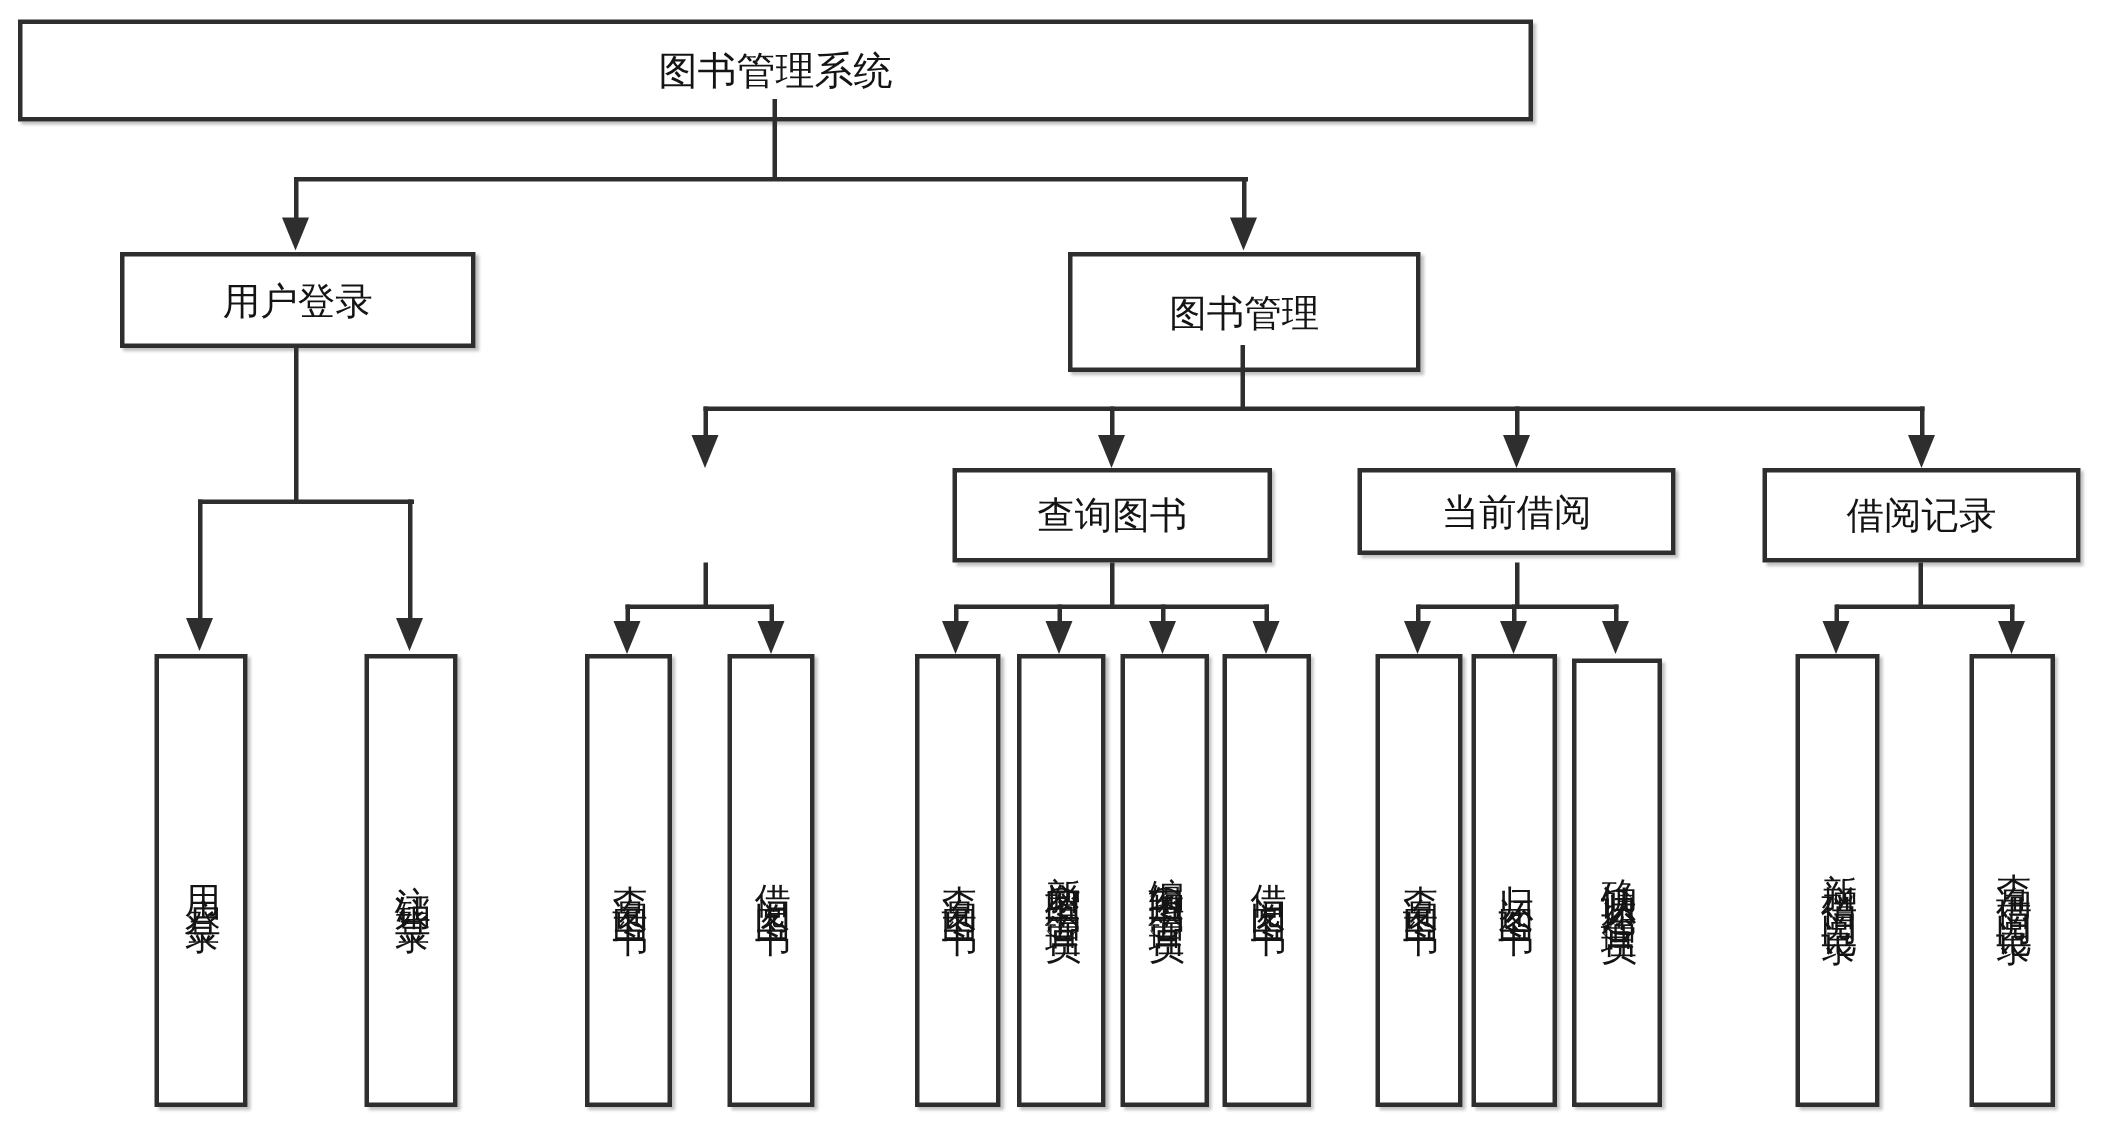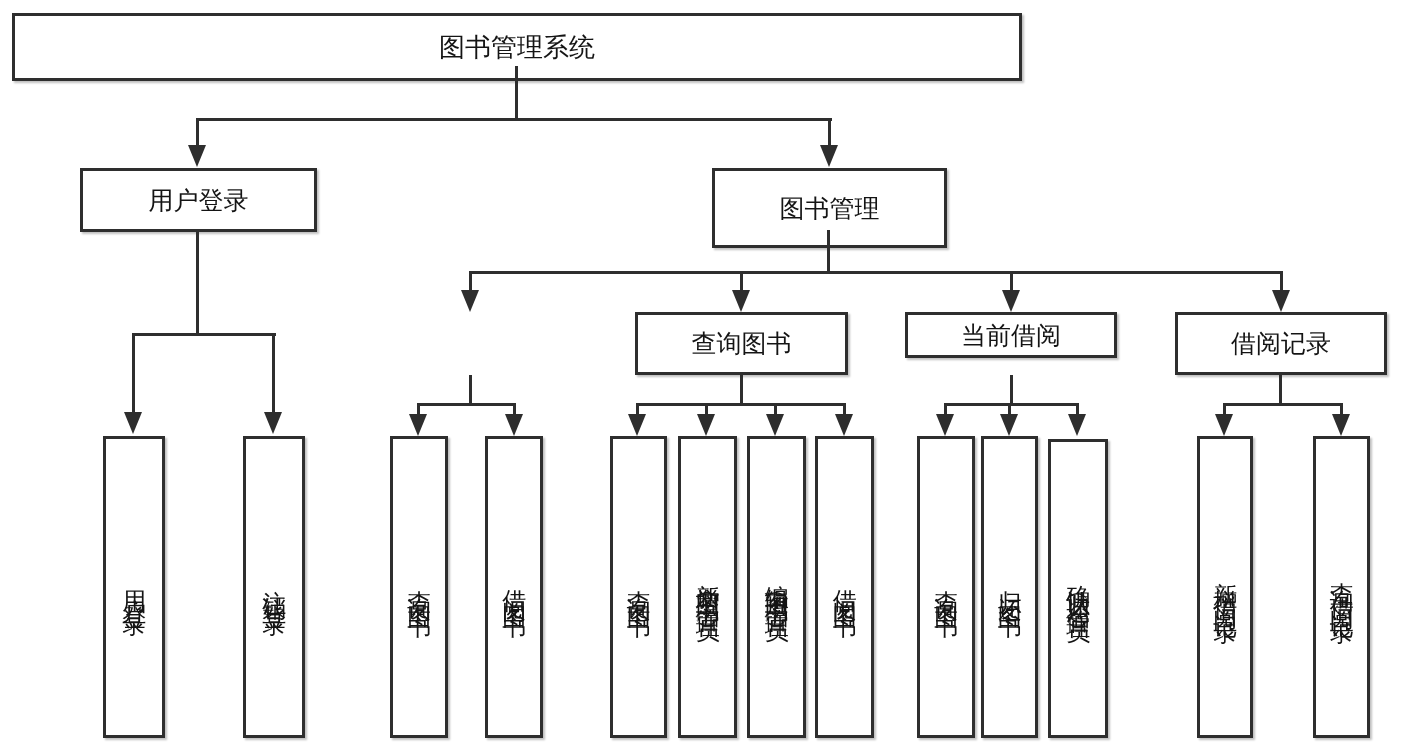--- a/index.html
+++ b/index.html
@@ -77,21 +77,21 @@
   <div class="vline" style="left:740px;top:271px;width:3px;height:21px"></div>
   <div class="ahead" style="left:732px;top:290px"></div>
   <div class="vline" style="left:1010px;top:271px;width:3px;height:21px"></div>
   <div class="ahead" style="left:1002px;top:290px"></div>
   <div class="vline" style="left:1280px;top:271px;width:3px;height:21px"></div>
   <div class="ahead" style="left:1272px;top:290px"></div>
 
   <div class="box" style="left:635px;top:312px;width:213px;height:63px">
     <span>查询图书</span>
   </div>
-  <div class="box" style="left:905px;top:312px;width:212px;height:46px">
+  <div class="box" style="left:905px;top:312px;width:212px;height:58px">
     <span>当前借阅</span>
   </div>
   <div class="box" style="left:1175px;top:312px;width:212px;height:63px">
     <span>借阅记录</span>
   </div>
 
   <div class="vline" style="left:469px;top:375px;width:3px;height:30px"></div>
   <div class="hline" style="left:417px;top:403px;width:99px;height:3px"></div>
   <div class="vline" style="left:417px;top:403px;width:3px;height:13px"></div>
   <div class="ahead" style="left:409px;top:414px"></div>

